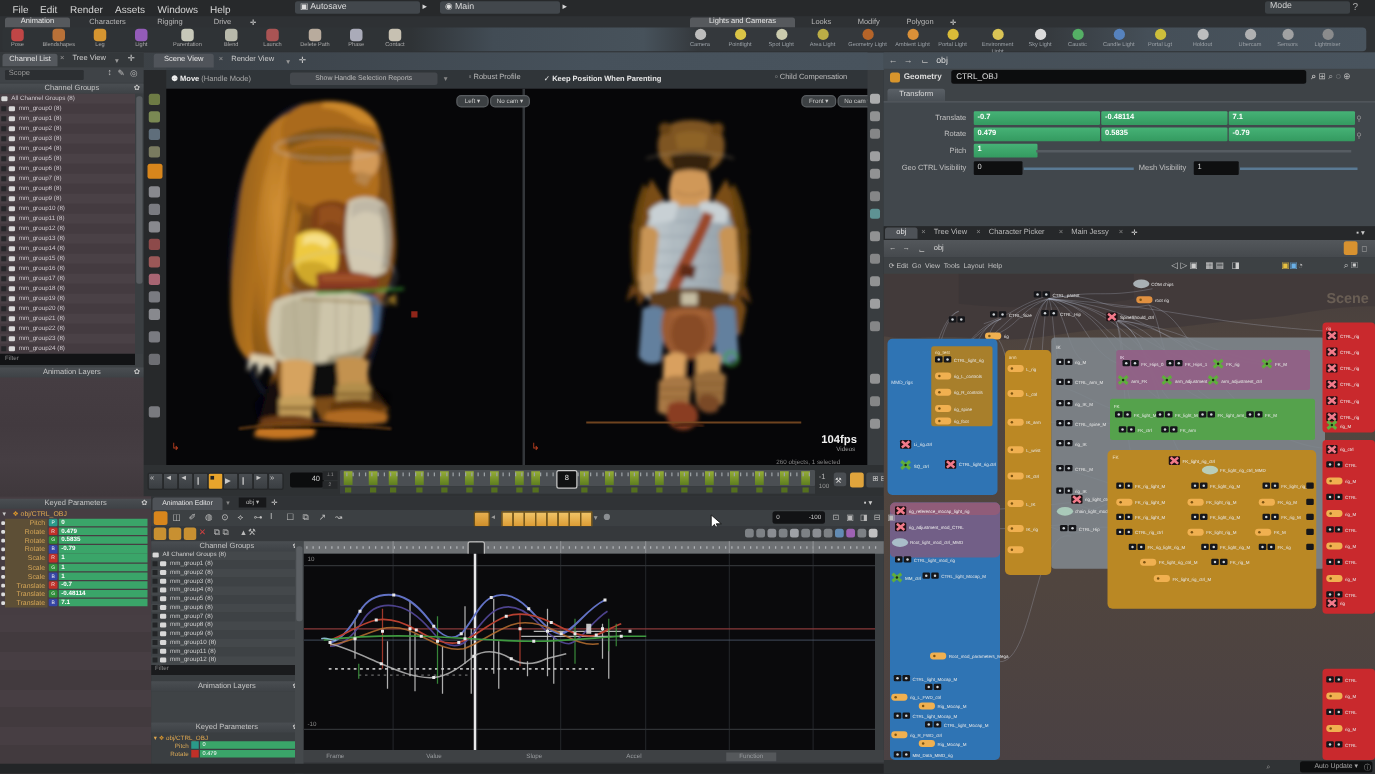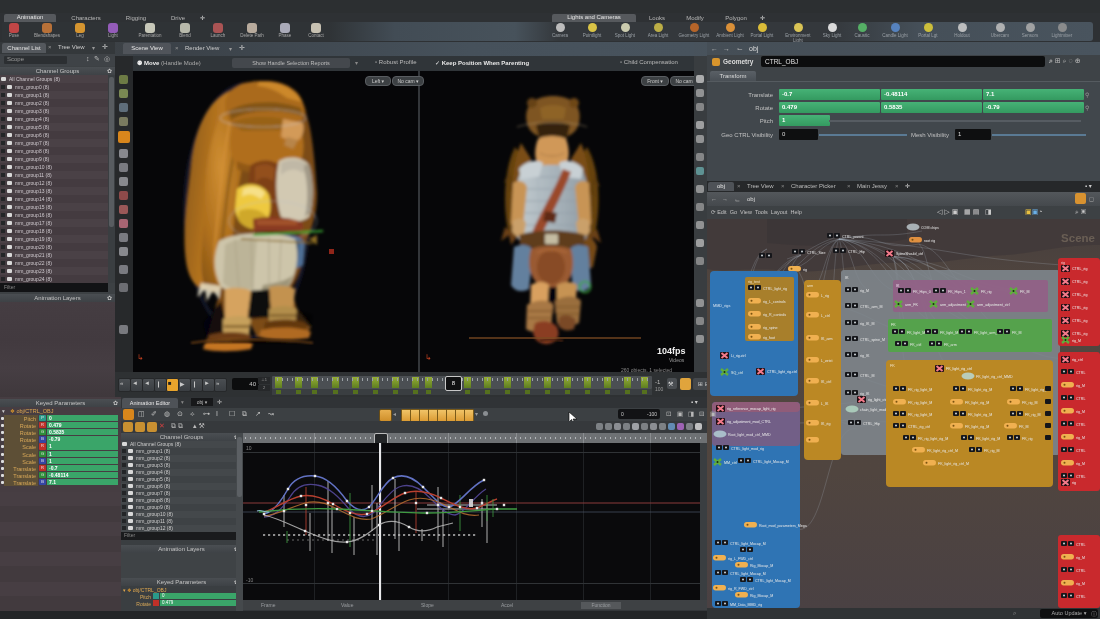--- a/index.html
+++ b/index.html
@@ -7,20 +7,34 @@
   font-family:"Liberation Sans",sans-serif;color:#ccc;background:#2c2f31;filter:blur(.45px);}
 .abs{position:absolute;}
 .hdr{background:linear-gradient(#4a4e52,#3e4246);color:#c4c4c4;text-align:center;
   font-size:6px;line-height:8px;}
 .row{white-space:nowrap;overflow:hidden;}
 </style>
 </head>
 <body>
 <div id="root">
 
+  <div class="abs" style="left:0;top:0;width:1100px;height:13px;background:#27292b;font-size:8px;color:#d6d6d6;">
+    <span class="abs" style="left:10px;top:3px;">File</span>
+    <span class="abs" style="left:32px;top:3px;">Edit</span>
+    <span class="abs" style="left:56px;top:3px;">Render</span>
+    <span class="abs" style="left:92px;top:3px;">Assets</span>
+    <span class="abs" style="left:126px;top:3px;">Windows</span>
+    <span class="abs" style="left:168px;top:3px;">Help</span>
+    <span class="abs" style="left:236px;top:1px;width:96px;height:10px;background:#42474c;border-radius:2px;font-size:7px;color:#ddd;padding-left:4px;">▣ Autosave</span>
+    <span class="abs" style="left:338px;top:1px;width:4px;font-size:7px;">▸</span>
+    <span class="abs" style="left:352px;top:1px;width:92px;height:10px;background:#42474c;border-radius:2px;font-size:7px;color:#ddd;padding-left:4px;">◉ Main</span>
+    <span class="abs" style="left:450px;top:1px;font-size:7px;">▸</span>
+    <span class="abs" style="left:1012px;top:1px;width:64px;height:10px;background:#3d4246;border-radius:2px;font-size:7px;color:#cfcfcf;padding-left:4px;">Mode</span>
+    <span class="abs" style="left:1082px;top:1px;font-size:8px;color:#aaa;">?</span>
+  </div>
 
   <div class="abs" style="left:0;top:13px;width:1100px;height:29px;background:#2e3134;"></div>
 
   <div class="abs" style="left:4px;top:14px;width:540px;height:8px;font-size:6px;color:#b8b8b8;">
     <span class="abs" style="left:0;top:0;width:52px;height:8px;background:#56595d;color:#e8e8e8;text-align:center;border-radius:2px 2px 0 0;">Animation</span>
     <span class="abs" style="left:56px;top:1px;width:52px;text-align:center;">Characters</span>
     <span class="abs" style="left:112px;top:1px;width:40px;text-align:center;">Rigging</span>
     <span class="abs" style="left:156px;top:1px;width:36px;text-align:center;">Drive</span>
     <span class="abs" style="left:196px;top:0;color:#ddd;">✛</span>
   </div>

